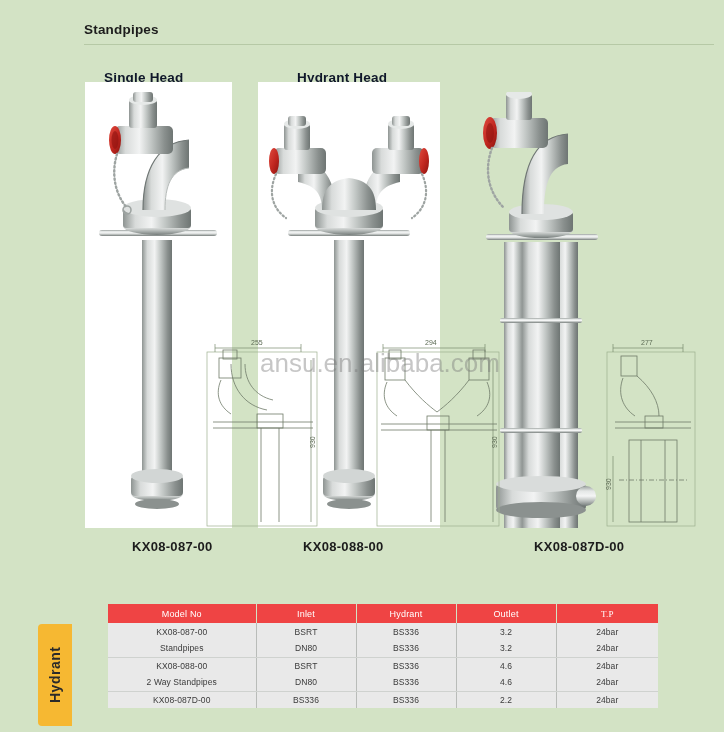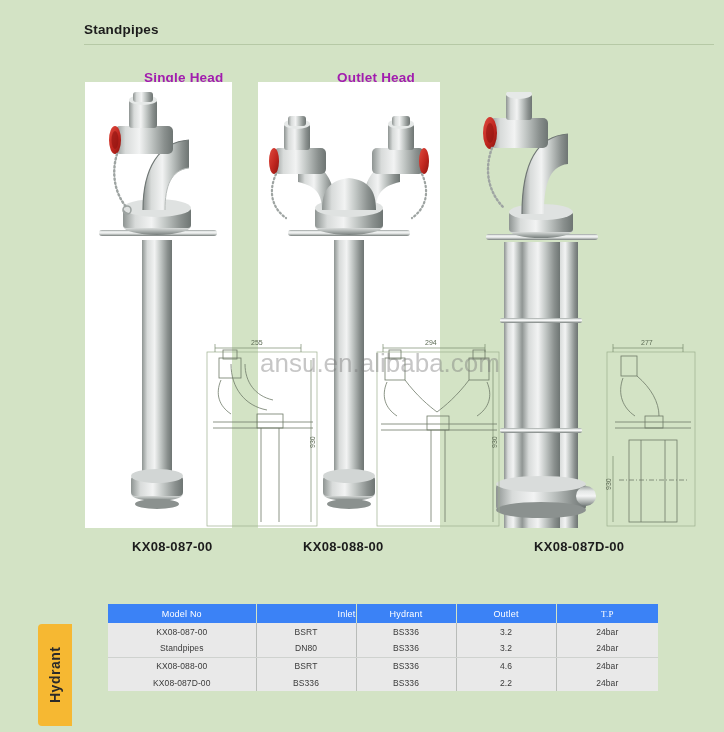--- a/index.html
+++ b/index.html
@@ -27,23 +27,22 @@
     left: 84px; top: 44px;
     width: 630px; height: 1px;
     background: #b6c9a6;
   }
 
   
   .section-caption {
     position: absolute;
     font-size: 13.5px;
     font-weight: bold;
-    color: #a21caf;
+    color: #0f172a;
     letter-spacing: .2px;
-    margin-left: 40px;
   }
   #caption-single { left: 104px; top: 70px; }
   #caption-double { left: 297px; top: 70px; }
 
   
   .photo-panel {
     position: absolute;
     background: #ffffff;
   }
   #panel-single { left: 85px;  top: 82px; width: 147px; height: 446px; }
@@ -114,21 +113,21 @@
   
   #spec-table {
     position: absolute;
     left: 108px; top: 604px;
     width: 550px;
     border-collapse: collapse;
     font-size: 8.5px;
     color: #3a3a3a;
   }
   #spec-table th {
-    background: #3b82f6;
+    background: #ef4444;
     color: #ffffff;
     font-weight: normal;
     font-size: 9px;
     height: 19px;
     border-right: 1px solid #d3e3c5;
     letter-spacing: .2px;
   }
   #spec-table th:last-child { border-right: none; font-family: Liberation Serif, serif; }
   #spec-table td {
     background: #e9e9e9;
@@ -136,33 +135,33 @@
     text-align: center;
     border-right: 1px solid #b9bcb9;
     border-bottom: 1px solid #cfd2cf;
     letter-spacing: .1px;
   }
   #spec-table td:last-child { border-right: none; }
   #spec-table tr:last-child td { border-bottom: none; }
   
   #spec-table tr.pair-top td { border-bottom: none; }
   .col-model  { width: 148px; }
-  .col-inlet  { width: 100px; text-align: right; }
+  .col-inlet  { width: 100px; }
   .col-outlet { width: 100px; }
   .col-weight { width: 100px; }
   .col-tp     { width: 102px; }
 </style>
 </head>
 <body>
 
 <div id="page-title">Standpipes</div>
 <div id="title-rule"></div>
 
 <div id="caption-single" class="section-caption">Single Head</div>
-<div id="caption-double" class="section-caption">Outlet Head</div>
+<div id="caption-double" class="section-caption">Hydrant Head</div>
 
 <div id="panel-single" class="photo-panel"></div>
 <div id="panel-double" class="photo-panel"></div>
 
 <svg id="art-single" class="product-art" viewBox="0 0 147 438">
   <defs>
     <linearGradient id="gMetalV" x1="0" y1="0" x2="1" y2="0">
       <stop offset="0%" stop-color="#8e9492"></stop>
       <stop offset="18%" stop-color="#d8dbda"></stop>
       <stop offset="42%" stop-color="#f2f3f3"></stop>
@@ -387,20 +386,27 @@
         <td class="col-tp">24bar</td>
       </tr>
       <tr class="pair-top">
         <td class="col-model">KX08-088-00</td>
         <td class="col-inlet">BSRT</td>
         <td class="col-outlet">BS336</td>
         <td class="col-weight">4.6</td>
         <td class="col-tp">24bar</td>
       </tr>
       <tr>
+        <td class="col-model">2 Way Standpipes</td>
+        <td class="col-inlet">DN80</td>
+        <td class="col-outlet">BS336</td>
+        <td class="col-weight">4.6</td>
+        <td class="col-tp">24bar</td>
+      </tr>
+      <tr>
         <td class="col-model">KX08-087D-00</td>
         <td class="col-inlet">BS336</td>
         <td class="col-outlet">BS336</td>
         <td class="col-weight">2.2</td>
         <td class="col-tp">24bar</td>
       </tr>
     </tbody>
 </table>
 
 </body></html>

